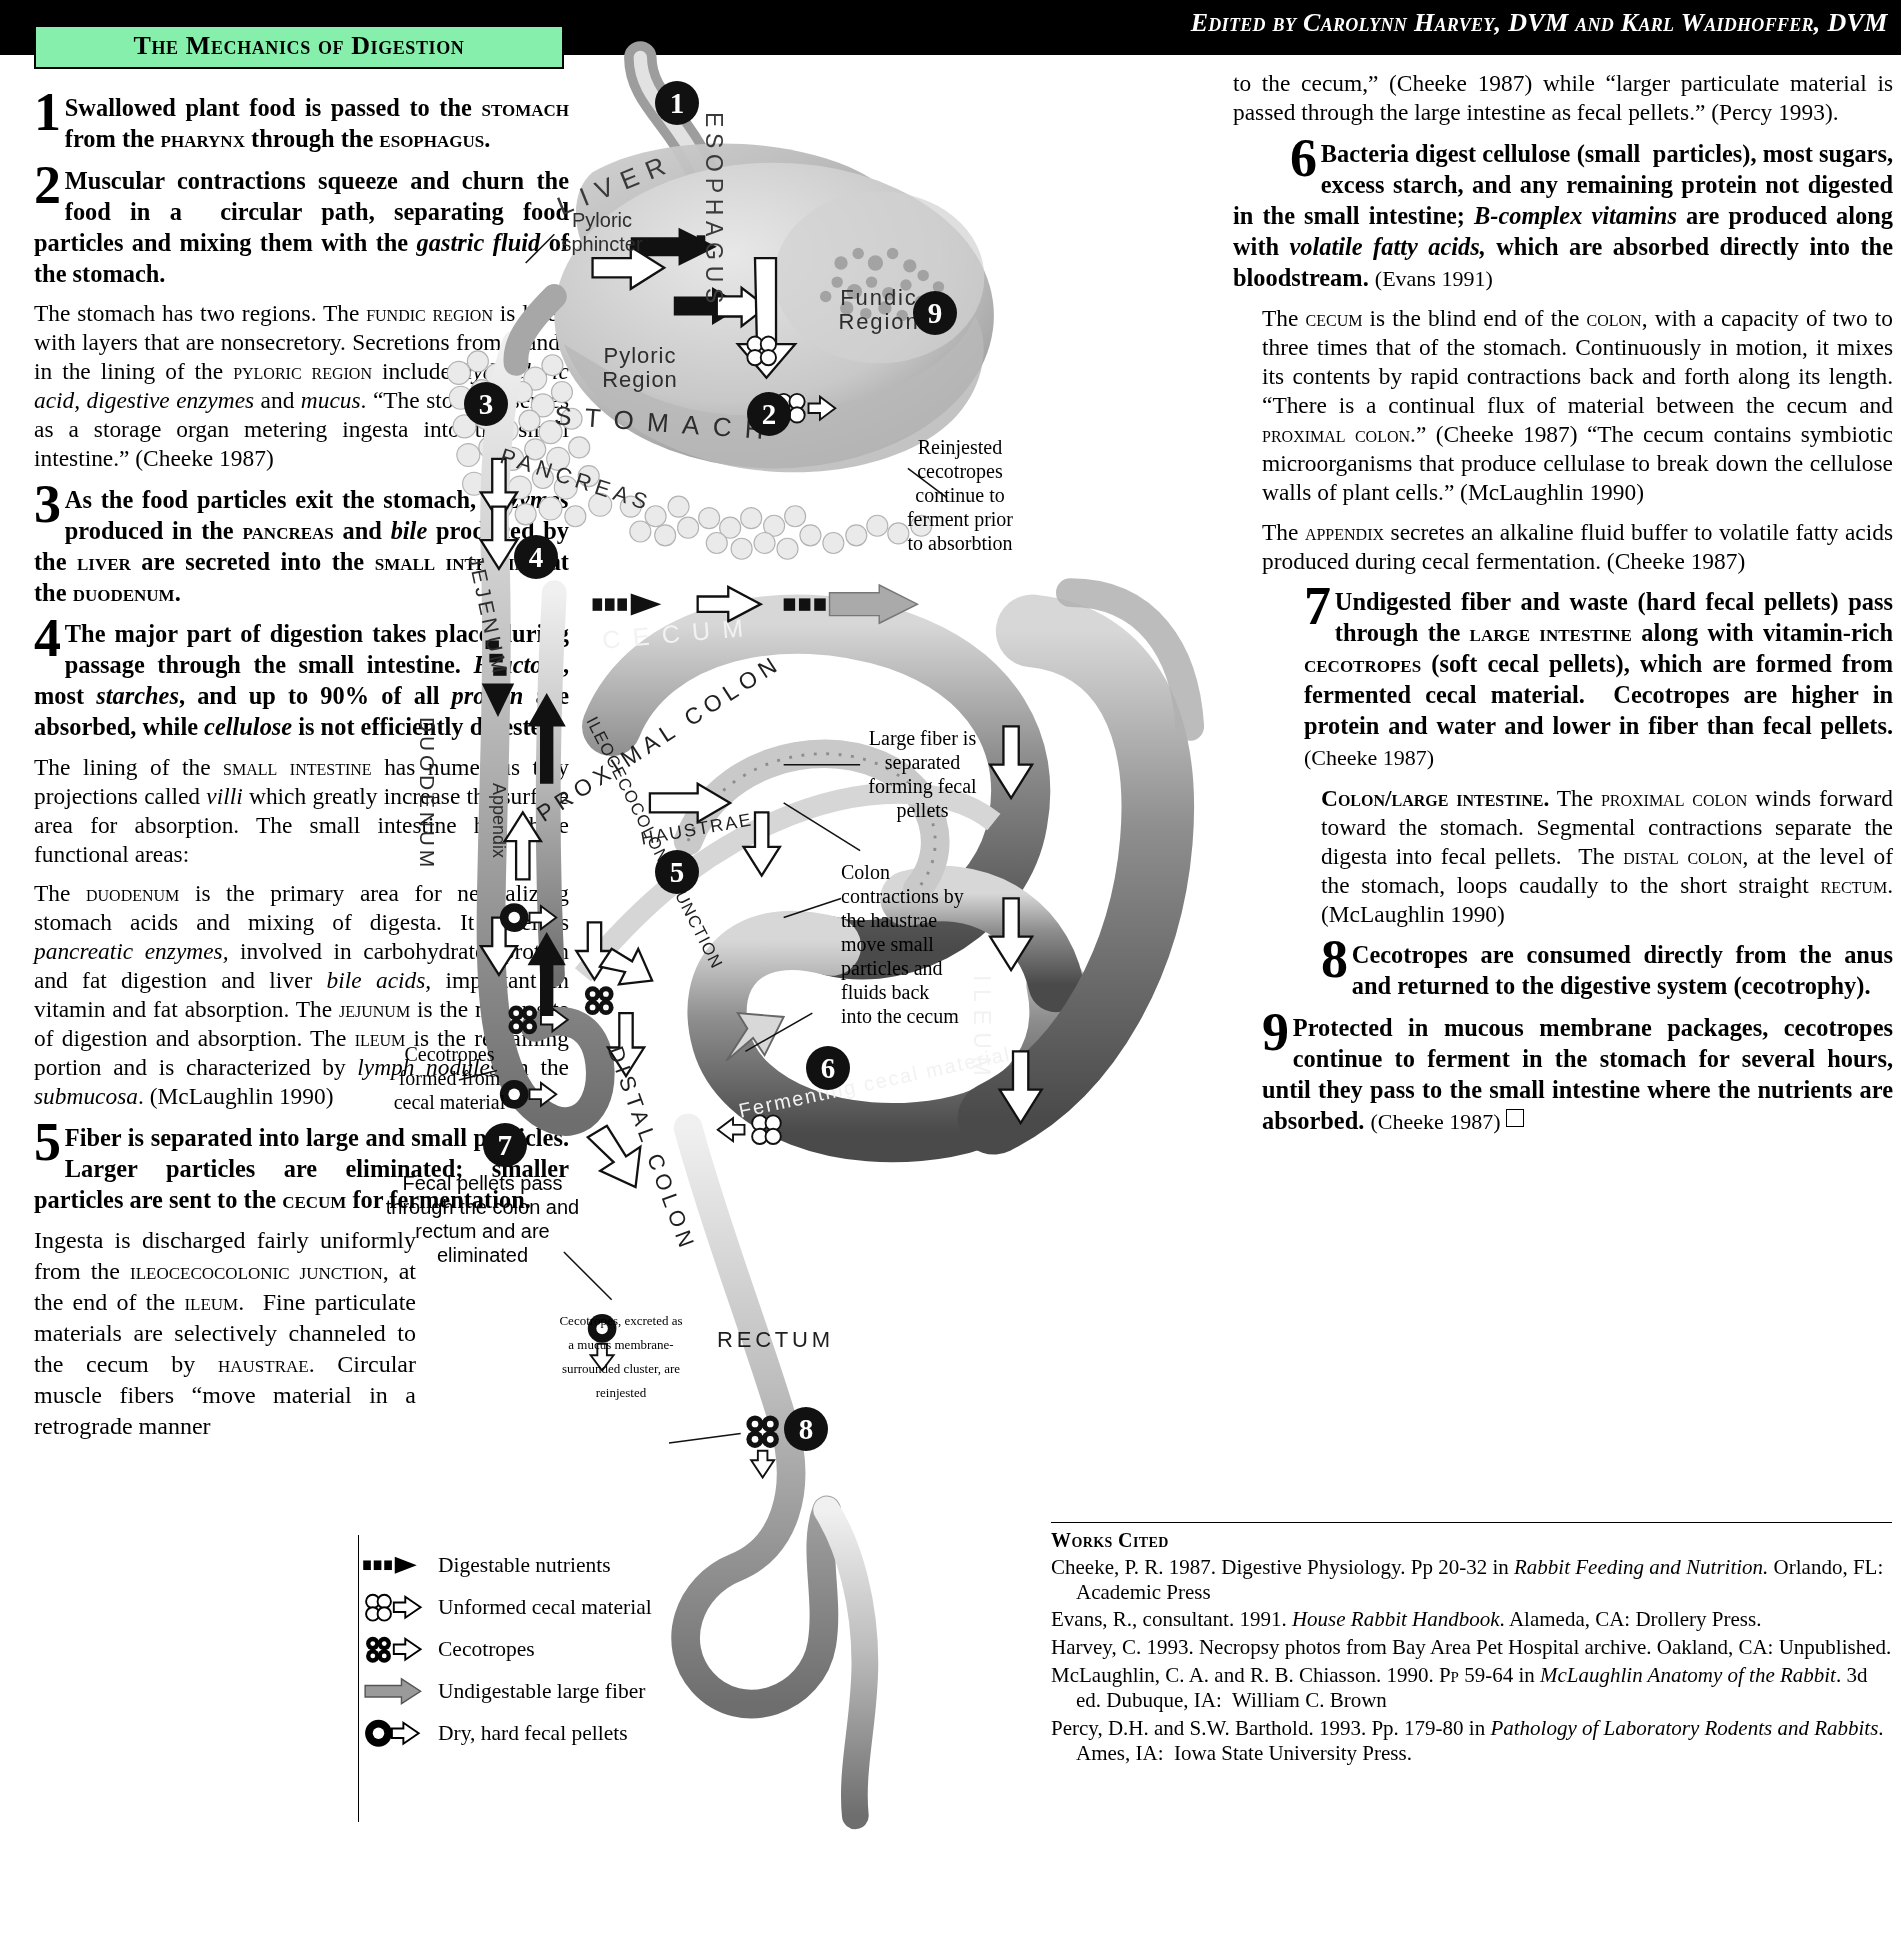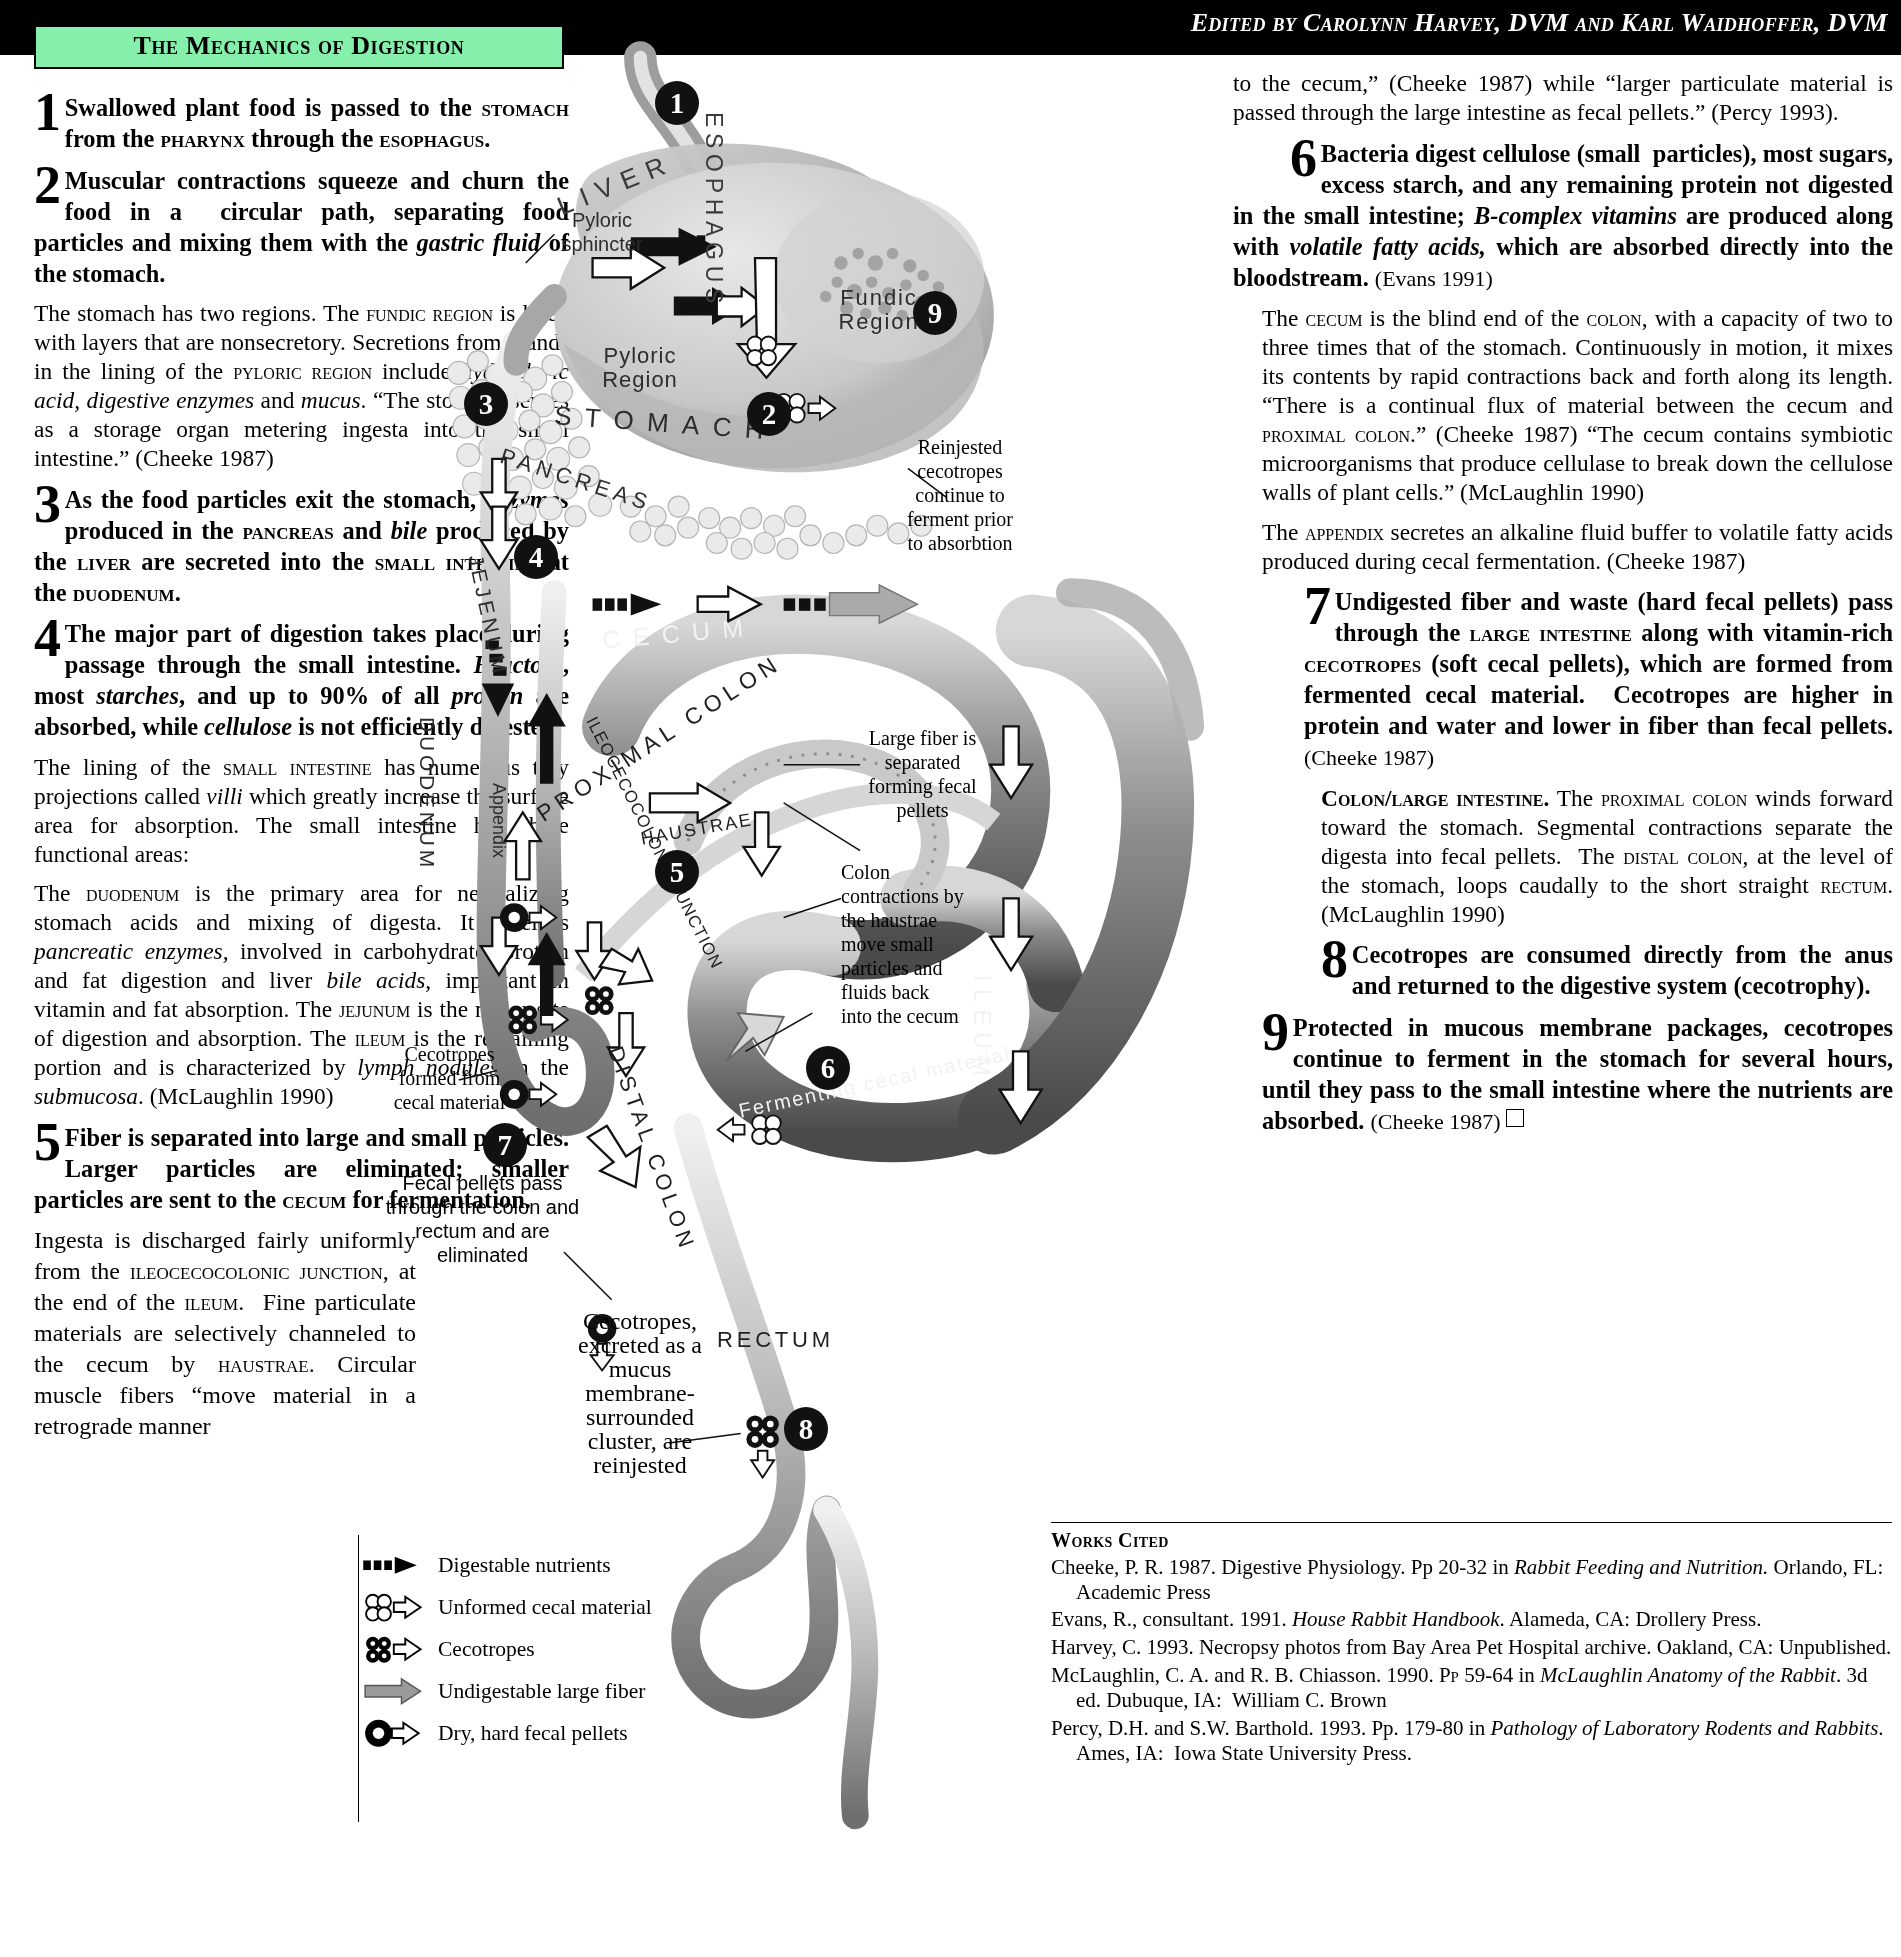--- a/index.html
+++ b/index.html
@@ -524,21 +524,21 @@
     <div class="lbl-c" style="left:401px;top:378px;width:124px;font-size:20px;line-height:24px;font-family:'Liberation Serif',serif;">Reinjested cecotropes continue to ferment prior to absorbtion</div>
 
     <div class="lbl" style="left:368px;top:669px;width:115px;font-size:20px;line-height:24px;font-family:'Liberation Serif',serif;text-align:center;">Large fiber is separated forming fecal pellets</div>
 
     <div class="lbl" style="left:344px;top:803px;width:124px;font-size:20px;line-height:24px;font-family:'Liberation Serif',serif;">Colon contractions by the haustrae move small particles and fluids back into the cecum</div>
 
     <div class="lbl-c" style="left:-105px;top:985px;width:115px;font-size:20px;line-height:24px;font-family:'Liberation Serif',serif;">Cecotropes formed from cecal material</div>
 
     <div class="lbl-c" style="left:-115px;top:1114px;width:201px;font-size:20px;line-height:24px;font-family:Liberation Sans, sans-serif;">Fecal pellets pass through the colon and rectum and are eliminated</div>
 
-    <div class="lbl-c" style="left:81px;top:1252px;width:124px;font-size:24px;line-height:24px;font-family:'Liberation Serif',serif;">Cecotropes, excreted as a mucus membrane-surrounded cluster, are reinjested</div>
+    <div class="lbl-c" style="left:62px;top:1252px;width:124px;font-size:13px;line-height:24px;font-family:'Liberation Serif',serif;">Cecotropes, excreted as a mucus membrane-surrounded cluster, are reinjested</div>
 
     <div class="circnum" style="left:158px;top:24px;">1</div>
     <div class="circnum" style="left:250px;top:335px;">2</div>
     <div class="circnum" style="left:-33px;top:325px;">3</div>
     <div class="circnum" style="left:17px;top:478px;">4</div>
     <div class="circnum" style="left:158px;top:793px;">5</div>
     <div class="circnum" style="left:309px;top:989px;">6</div>
     <div class="circnum" style="left:-14.3px;top:1066px;">7</div>
     <div class="circnum" style="left:287px;top:1350px;">8</div>
     <div class="circnum" style="left:416px;top:234px;">9</div>

